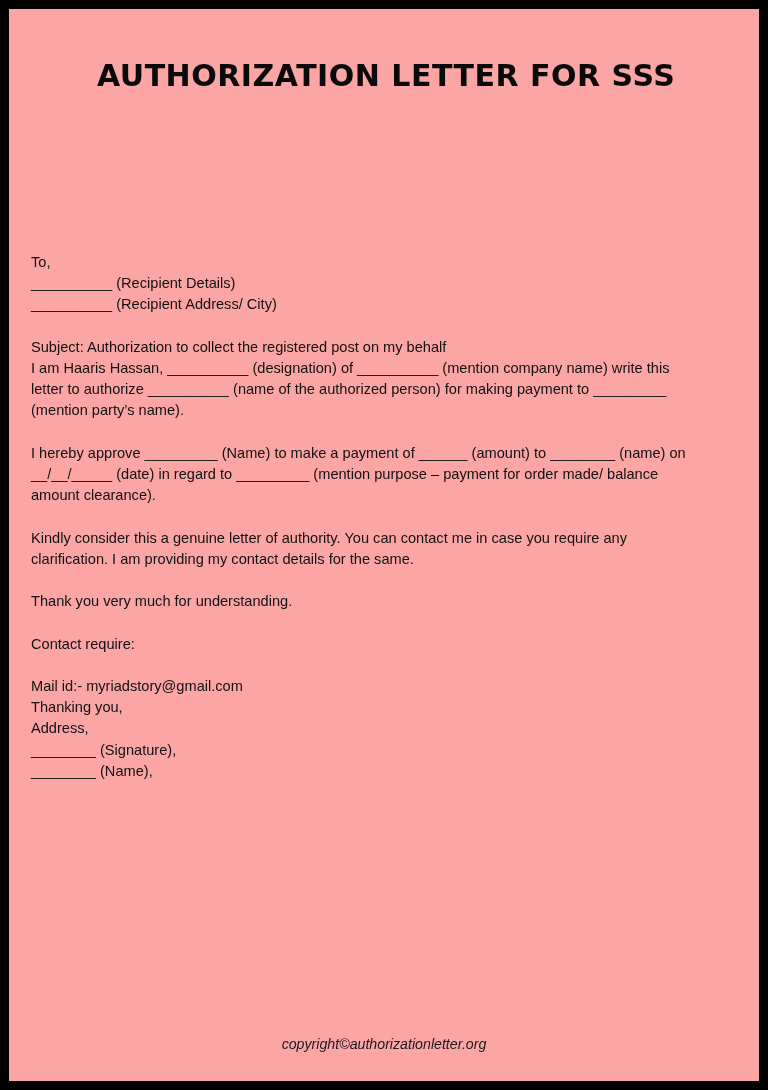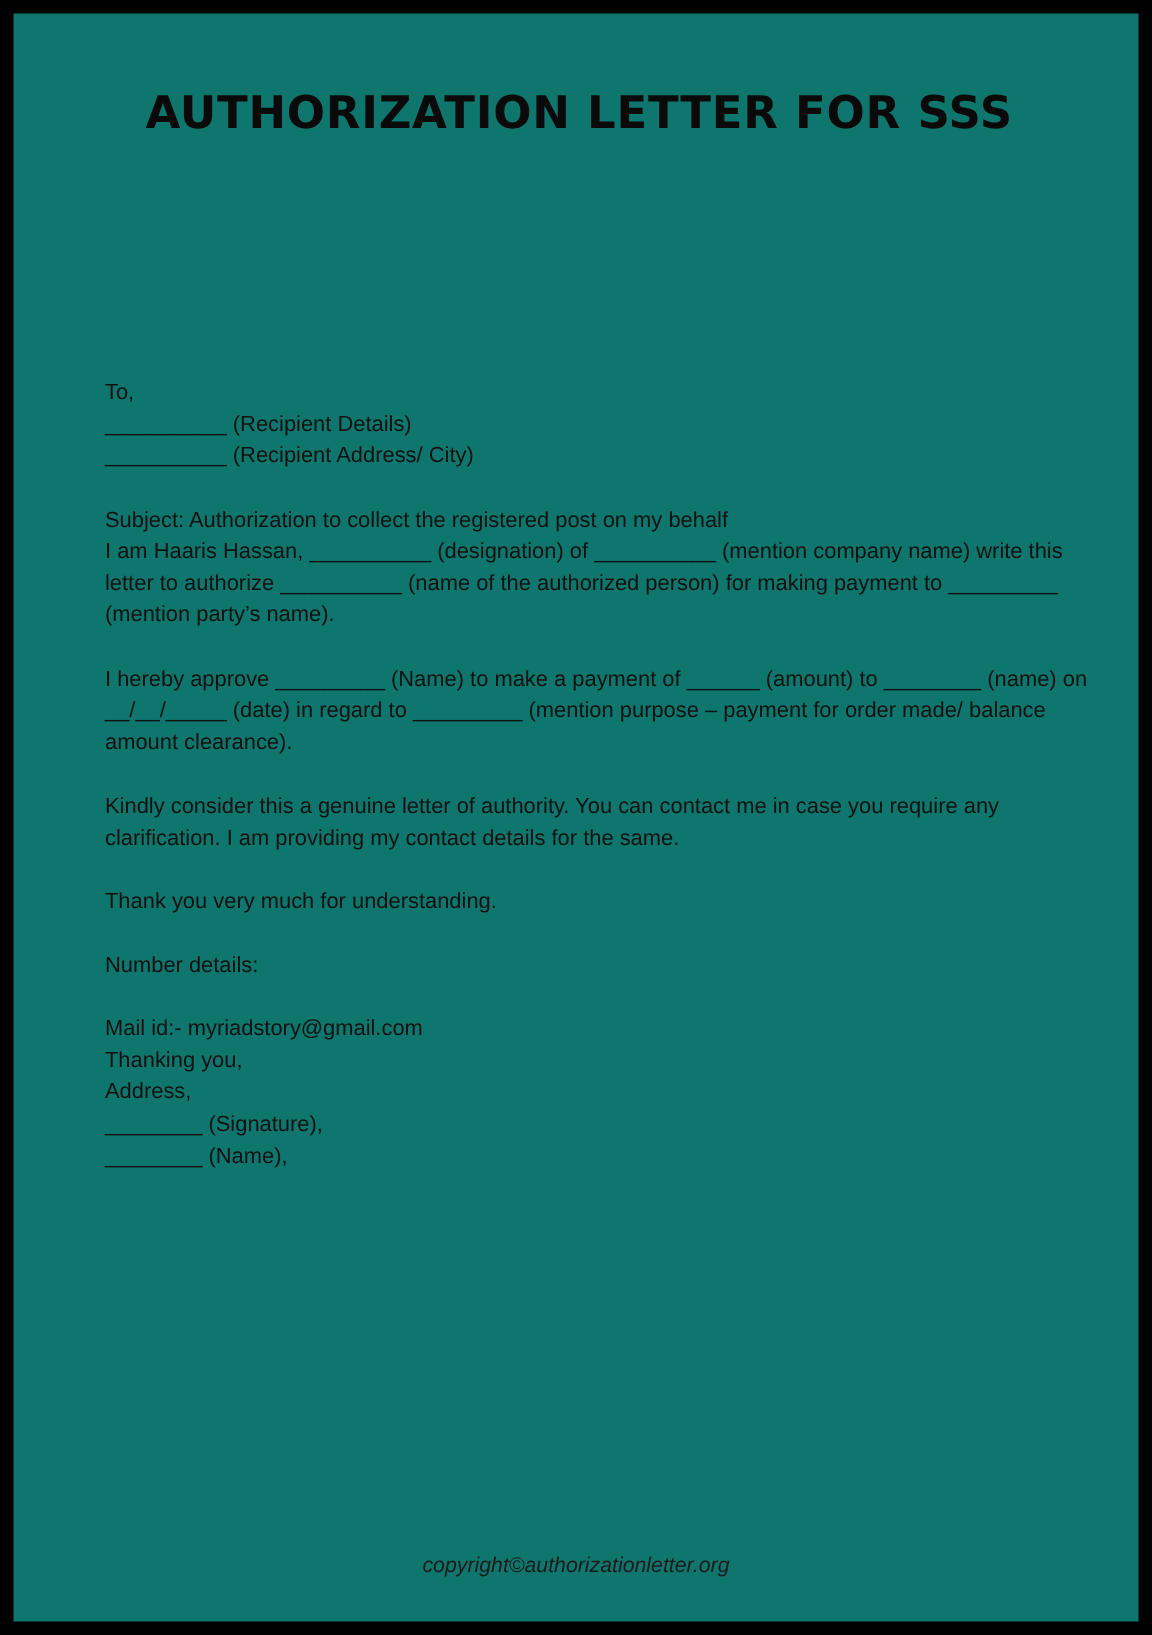--- a/index.html
+++ b/index.html
@@ -23,21 +23,21 @@
     height: 1090px;
     background: #000000;
     padding: 9px 9px 9px 9px;
   }
 
   .sheet {
     position: relative;
     box-sizing: border-box;
     width: 100%;
     height: 100%;
-    background: #0f766e;
+    background: #fca5a5;
   }
 
   .doc-title {
     position: absolute;
     left: 88px;
     top: 50px;
     font-family: "DejaVu Sans", sans-serif;
     font-size: 30px;
     font-weight: 700;
     letter-spacing: 0.5px;
@@ -47,21 +47,20 @@
   }
 
   .body-block {
     position: absolute;
     left: 22px;
     top: 243px;
     width: 666px;
     font-size: 14.6px;
     line-height: 21.2px;
     color: #111111;
-    margin-left: 39px;
   }
 
   .para {
     margin: 0;
     padding: 0;
   }
   .para + .para {
     margin-top: 21.2px;
   }
   .tight + .tight {
@@ -133,21 +132,21 @@
 
       <span class="blank"></span>
 
       <div class="para tight">
         <span class="line">Thank you very much for understanding.</span>
       </div>
 
       <span class="blank"></span>
 
       <div class="para tight">
-        <span class="line">Number details:</span>
+        <span class="line">Contact require:</span>
       </div>
 
       <span class="blank"></span>
 
       <div class="para tight">
         <span class="line">Mail id:- myriadstory@gmail.com</span>
       </div>
       <div class="para tight">
         <span class="line">Thanking you,</span>
       </div>

